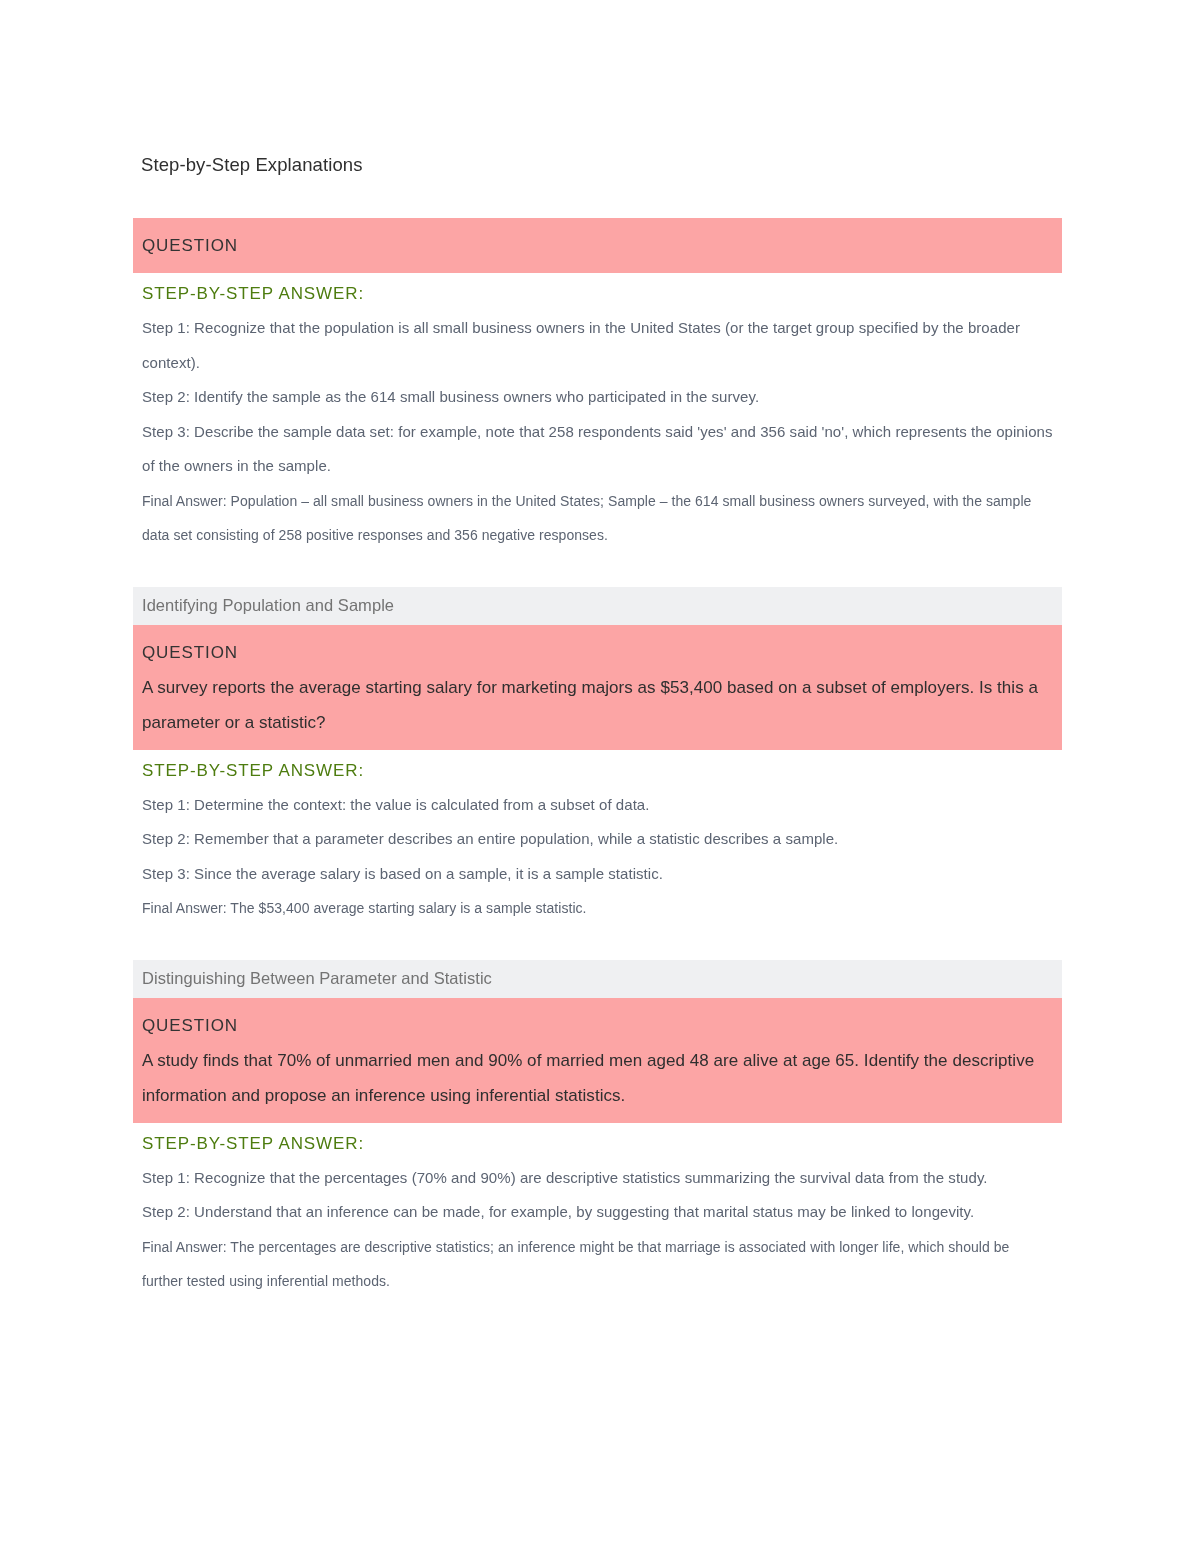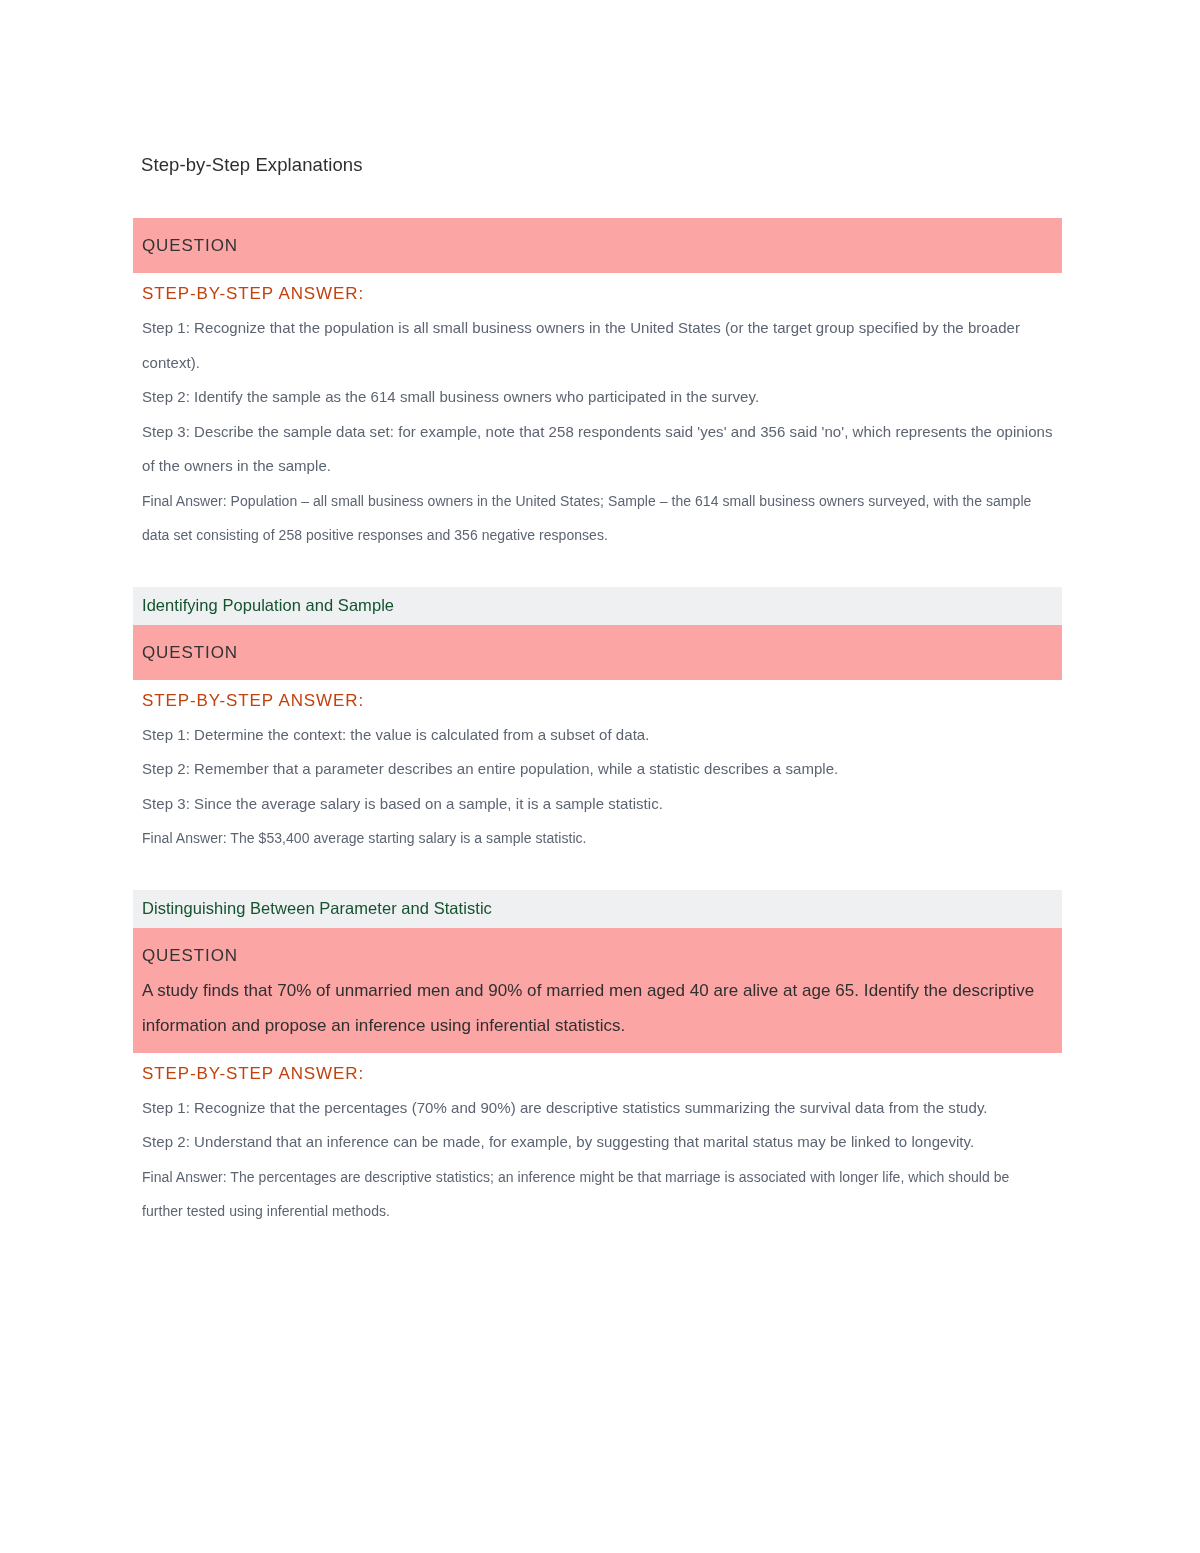--- a/index.html
+++ b/index.html
@@ -45,21 +45,21 @@
   
   .section {
     margin-bottom: 34px;
   }
 
   .section-band {
     background: #eff0f2;
     padding: 7px 9px 8px 9px;
     font-size: 16.5px;
     line-height: 23px;
-    color: #14532d;
+    color: #737373;
     letter-spacing: 0.05px;
   }
 
   .question-block {
     background: #fca5a5;
     padding: 11px 9px 10px 9px;
   }
 
   .question-label {
     font-size: 17px;
@@ -76,21 +76,21 @@
   }
 
   .answer-block {
     padding: 0 9px;
     background: #ffffff;
   }
 
   .answer-label {
     font-size: 17px;
     line-height: 35px;
-    color: #c2410c;
+    color: #4d7c0f;
     letter-spacing: 0.9px;
     padding-top: 3px;
   }
 
   .step-line {
     font-size: 15px;
     line-height: 34.5px;
     color: #5c6472;
     letter-spacing: 0.05px;
   }
@@ -120,35 +120,36 @@
         <div class="step-line">Step 2: Identify the sample as the 614 small business owners who participated in the survey.</div>
         <div class="step-line">Step 3: Describe the sample data set: for example, note that 258 respondents said 'yes' and 356 said 'no', which represents the opinions of the owners in the sample.</div>
         <div class="final-line">Final Answer: Population – all small business owners in the United States; Sample – the 614 small business owners surveyed, with the sample data set consisting of 258 positive responses and 356 negative responses.</div>
       </div>
     </div>
 
     <div class="section">
       <div class="section-band">Identifying Population and Sample</div>
       <div class="question-block">
         <div class="question-label">QUESTION</div>
+        <div class="question-text">A survey reports the average starting salary for marketing majors as $53,400 based on a subset of employers. Is this a parameter or a statistic?</div>
       </div>
       <div class="answer-block">
         <div class="answer-label">STEP-BY-STEP ANSWER:</div>
         <div class="step-line">Step 1: Determine the context: the value is calculated from a subset of data.</div>
         <div class="step-line">Step 2: Remember that a parameter describes an entire population, while a statistic describes a sample.</div>
         <div class="step-line">Step 3: Since the average salary is based on a sample, it is a sample statistic.</div>
         <div class="final-line">Final Answer: The $53,400 average starting salary is a sample statistic.</div>
       </div>
     </div>
 
     <div class="section">
       <div class="section-band">Distinguishing Between Parameter and Statistic</div>
       <div class="question-block">
         <div class="question-label">QUESTION</div>
-        <div class="question-text">A study finds that 70% of unmarried men and 90% of married men aged 40 are alive at age 65. Identify the descriptive information and propose an inference using inferential statistics.</div>
+        <div class="question-text">A study finds that 70% of unmarried men and 90% of married men aged 48 are alive at age 65. Identify the descriptive information and propose an inference using inferential statistics.</div>
       </div>
       <div class="answer-block">
         <div class="answer-label">STEP-BY-STEP ANSWER:</div>
         <div class="step-line">Step 1: Recognize that the percentages (70% and 90%) are descriptive statistics summarizing the survival data from the study.</div>
         <div class="step-line">Step 2: Understand that an inference can be made, for example, by suggesting that marital status may be linked to longevity.</div>
         <div class="final-line">Final Answer: The percentages are descriptive statistics; an inference might be that marriage is associated with longer life, which should be further tested using inferential methods.</div>
       </div>
     </div>
 
   </div>

